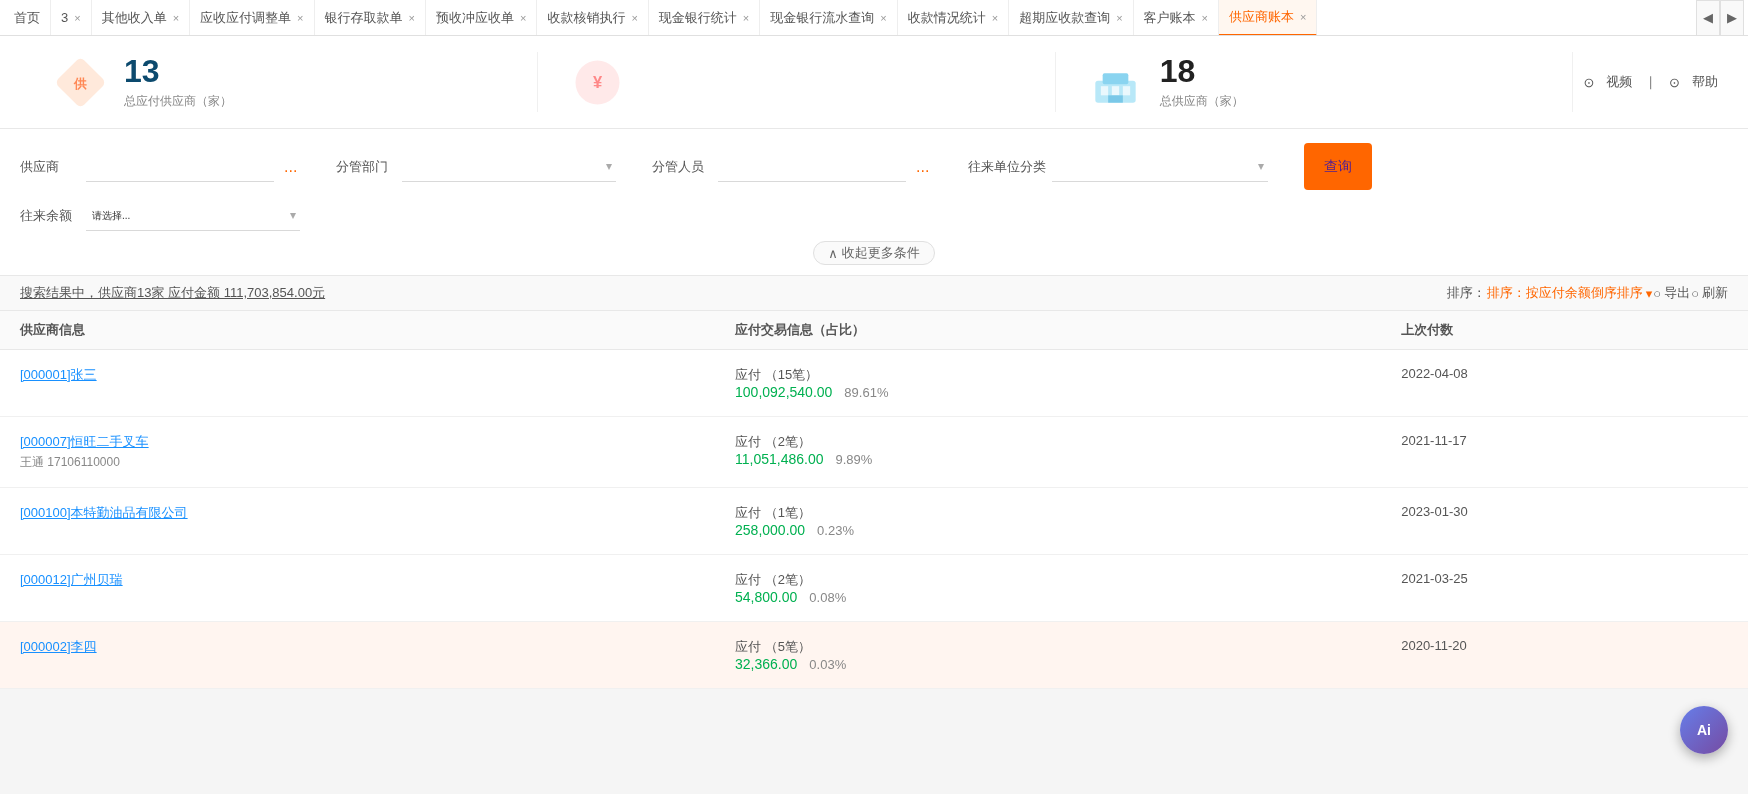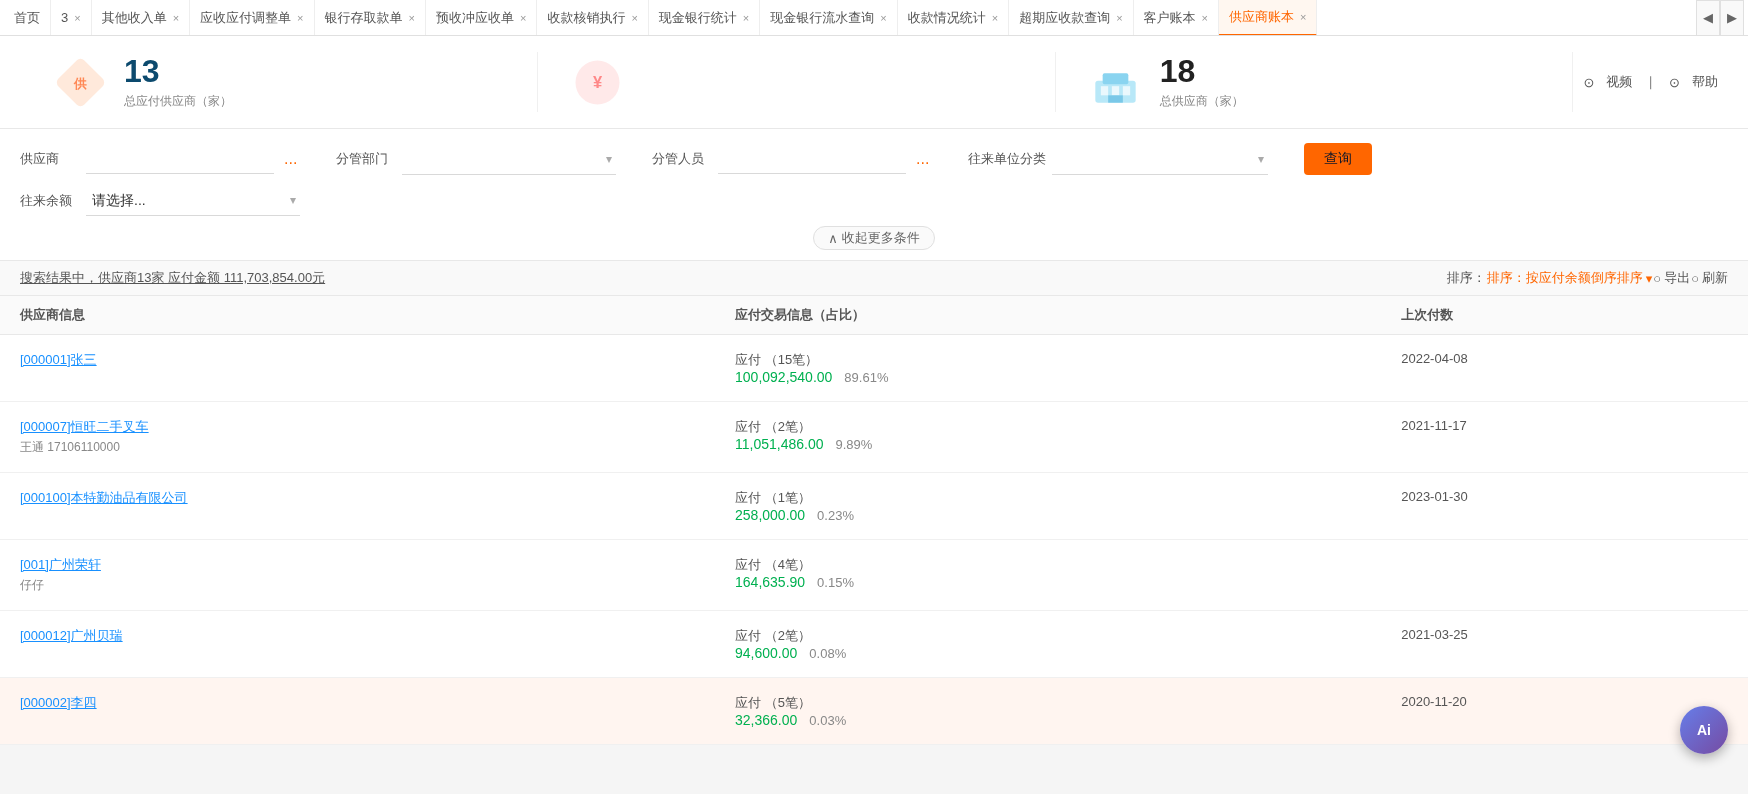--- a/index.html
+++ b/index.html
@@ -139,21 +139,21 @@
       position: relative;
       display: flex;
       align-items: center;
       border-bottom: 1px solid #d9d9d9;
     }
     .filter-select-wrap select {
       width: 100%;
       height: 30px;
       border: none;
       outline: none;
-      font-size: 14px;
+      font-size: 10px;
       color: #333;
       padding: 0 22px 0 6px;
       background: transparent;
       cursor: pointer;
       appearance: none;
     }
     .filter-select-wrap .arrow-down {
       position: absolute;
       right: 4px;
       color: #aaa;
@@ -161,28 +161,28 @@
       pointer-events: none;
     }
     .dots-btn {
       color: #ff6600;
       cursor: pointer;
       padding: 0 4px;
       font-size: 16px;
     }
     .query-btn {
       background: #ff6600;
-      color: #0f172a;
+      color: #4c1d95;
       border: none;
       border-radius: 4px;
       padding: 6px 20px;
       font-size: 14px;
       cursor: pointer;
       white-space: nowrap;
-      height: 32px;
+      height: 47px;
     }
     .collapse-bar {
       display: flex;
       justify-content: center;
       margin-top: 6px;
     }
     .collapse-btn {
       display: flex;
       align-items: center;
       gap: 4px;
@@ -486,32 +486,24 @@
         </tr>
         <tr>
           <td><span class="supplier-link">[000100]本特勤油品有限公司</span></td>
           <td>
             <div><span class="tx-label">应付 <span class="tx-count">（1笔）</span></span></div>
             <div><span class="amount-green">258,000.00</span><span class="percent">0.23%</span></div>
           </td>
           <td class="date-cell">2023-01-30</td>
         </tr>
         <tr>
-          <td><span class="supplier-link">[001]广州荣轩</span><div class="supplier-sub">仔仔</div></td>
-          <td>
-            <div><span class="tx-label">应付 <span class="tx-count">（4笔）</span></span></div>
-            <div><span class="amount-green">164,635.90</span><span class="percent">0.15%</span></div>
-          </td>
-          <td class="date-cell"></td>
-        </tr>
-        <tr>
           <td><span class="supplier-link">[000012]广州贝瑞</span></td>
           <td>
             <div><span class="tx-label">应付 <span class="tx-count">（2笔）</span></span></div>
-            <div><span class="amount-green">94,600.00</span><span class="percent">0.08%</span></div>
+            <div><span class="amount-green">54,800.00</span><span class="percent">0.08%</span></div>
           </td>
           <td class="date-cell">2021-03-25</td>
         </tr>
         <tr class="highlighted">
           <td><span class="supplier-link">[000002]李四</span></td>
           <td>
             <div><span class="tx-label">应付 <span class="tx-count">（5笔）</span></span></div>
             <div><span class="amount-green">32,366.00</span><span class="percent">0.03%</span></div>
           </td>
           <td class="date-cell">2020-11-20</td>

